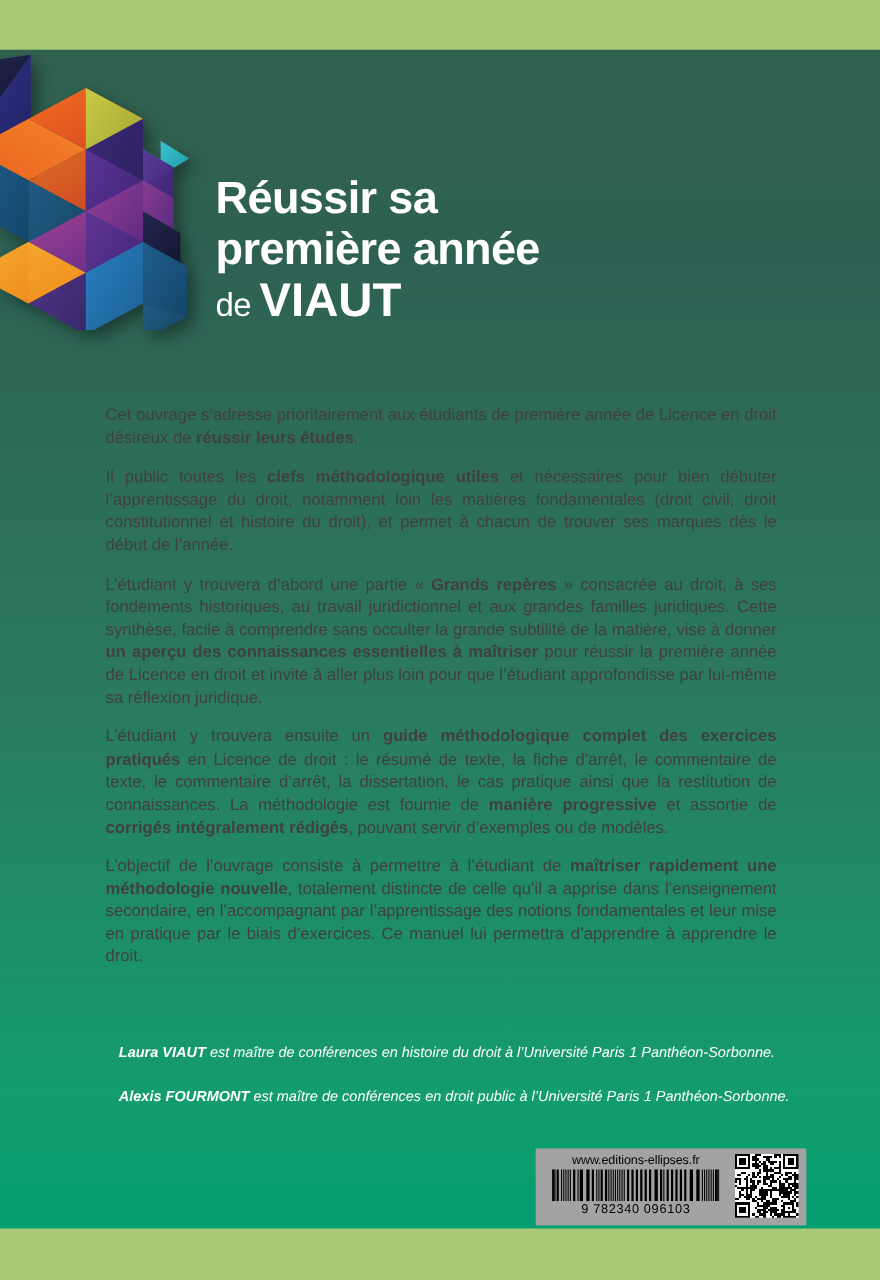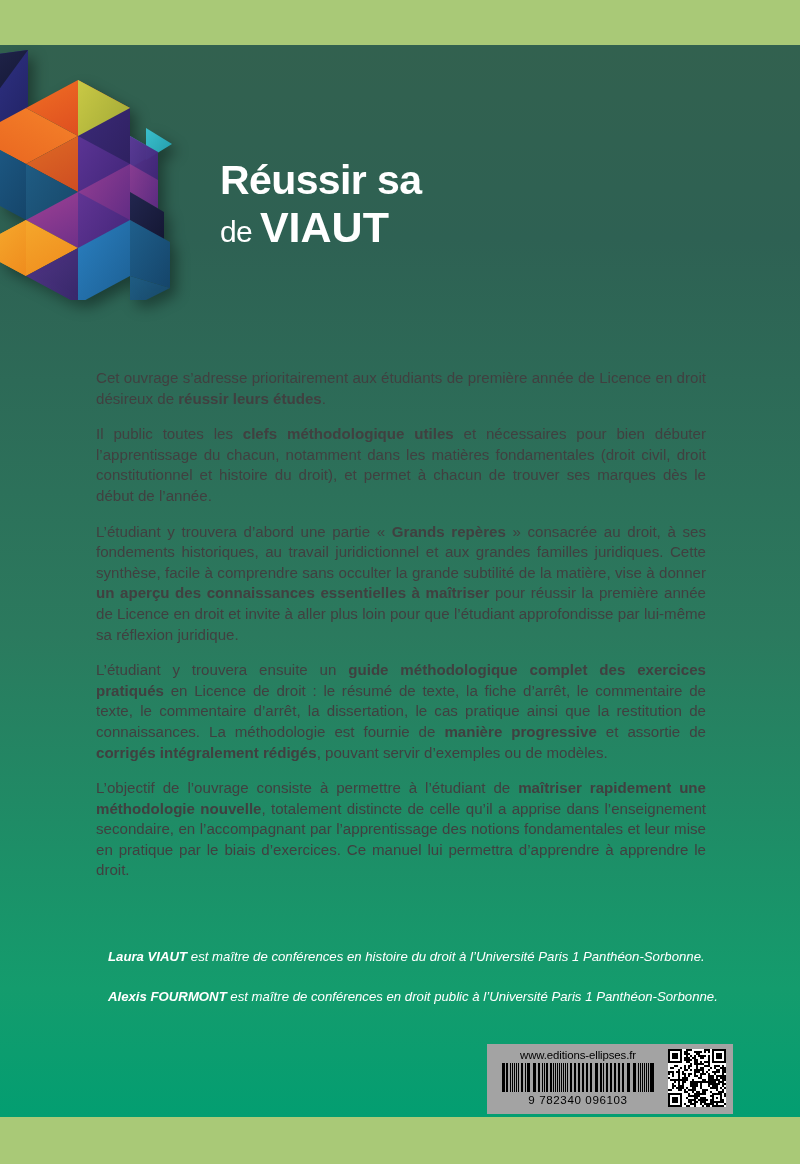--- a/index.html
+++ b/index.html
@@ -46,21 +46,21 @@
     top: 40px;
     width: 190px;
     height: 260px;
     filter: drop-shadow(6px 7px 7px rgba(0,0,0,0.38));
   }
   #logo svg { display: block; }
 
   
   #title-block {
     position: absolute;
-    left: 220px;
+    left: 196px;
     top: 160px;
     width: 520px;
     color: #ffffff;
     line-height: 1.0;
   }
   .title-line1 {
     font-size: 41px;
     font-weight: bold;
     letter-spacing: -0.6px;
     display: block;
@@ -273,28 +273,29 @@
       <polygon points="26,236 78,208 78,264" fill="url(#gPurple)" opacity="0.85"></polygon>
 
       <polygon points="78,208 130,180 130,236 78,264" fill="url(#gBlue)"></polygon>
       <polygon points="130,180 170,202 170,248 130,236" fill="url(#gBlueDeep)"></polygon>
       <polygon points="130,236 170,248 130,268" fill="url(#gBlueDeep)" opacity="0.9"></polygon>
     </svg>
   </div>
 
   <div id="title-block">
     <span class="title-line1">Réussir sa</span>
+    <span class="title-line2">première année</span>
     <span class="title-line3">
       <span class="title-de">de </span><span class="title-droit">VIAUT</span>
     </span>
   </div>
 
   <div id="blurb">
       <p><span>Cet ouvrage s’adresse prioritairement aux étudiants de première année de Licence en droit désireux de </span><b>réussir leurs études</b><span>.</span></p>
-      <p><span>Il public toutes les </span><b>clefs méthodologique utiles</b><span> et nécessaires pour bien débuter l’apprentissage du chacun, notamment dans les matières fondamentales (droit civil, droit constitutionnel et histoire du droit), et permet à chacun de trouver ses marques dès le début de l’année.</span></p>
+      <p><span>Il public toutes les </span><b>clefs méthodologique utiles</b><span> et nécessaires pour bien débuter l’apprentissage du droit, notamment loin les matières fondamentales (droit civil, droit constitutionnel et histoire du droit), et permet à chacun de trouver ses marques dès le début de l’année.</span></p>
       <p><span>L’étudiant y trouvera d’abord une partie « </span><b>Grands repères</b><span> » consacrée au droit, à ses fondements historiques, au travail juridictionnel et aux grandes familles juridiques. Cette synthèse, facile à comprendre sans occulter la grande subtilité de la matière, vise à donner </span><b>un aperçu des connaissances essentielles à maîtriser</b><span> pour réussir la première année de Licence en droit et invite à aller plus loin pour que l’étudiant approfondisse par lui-même sa réflexion juridique.</span></p>
       <p><span>L’étudiant y trouvera ensuite un </span><b>guide méthodologique complet des exercices pratiqués</b><span> en Licence de droit : le résumé de texte, la fiche d’arrêt, le commentaire de texte, le commentaire d’arrêt, la dissertation, le cas pratique ainsi que la restitution de connaissances. La méthodologie est fournie de </span><b>manière progressive</b><span> et assortie de </span><b>corrigés intégralement rédigés</b><span>, pouvant servir d’exemples ou de modèles.</span></p>
       <p><span>L’objectif de l’ouvrage consiste à permettre à l’étudiant de </span><b>maîtriser rapidement une méthodologie nouvelle</b><span>, totalement distincte de celle qu’il a apprise dans l’enseignement secondaire, en l’accompagnant par l’apprentissage des notions fondamentales et leur mise en pratique par le biais d’exercices. Ce manuel lui permettra d’apprendre à apprendre le droit.</span></p>
     </div>
 
   <div id="authors">
       <div class="author-line"><span class="author-name">Laura VIAUT</span><span> est maître de conférences en histoire du droit à l’Université Paris 1 Panthéon-Sorbonne.</span></div>
       <div class="author-line"><span class="author-name">Alexis FOURMONT</span><span> est maître de conférences en droit public à l’Université Paris 1 Panthéon-Sorbonne.</span></div>
     </div>
 

